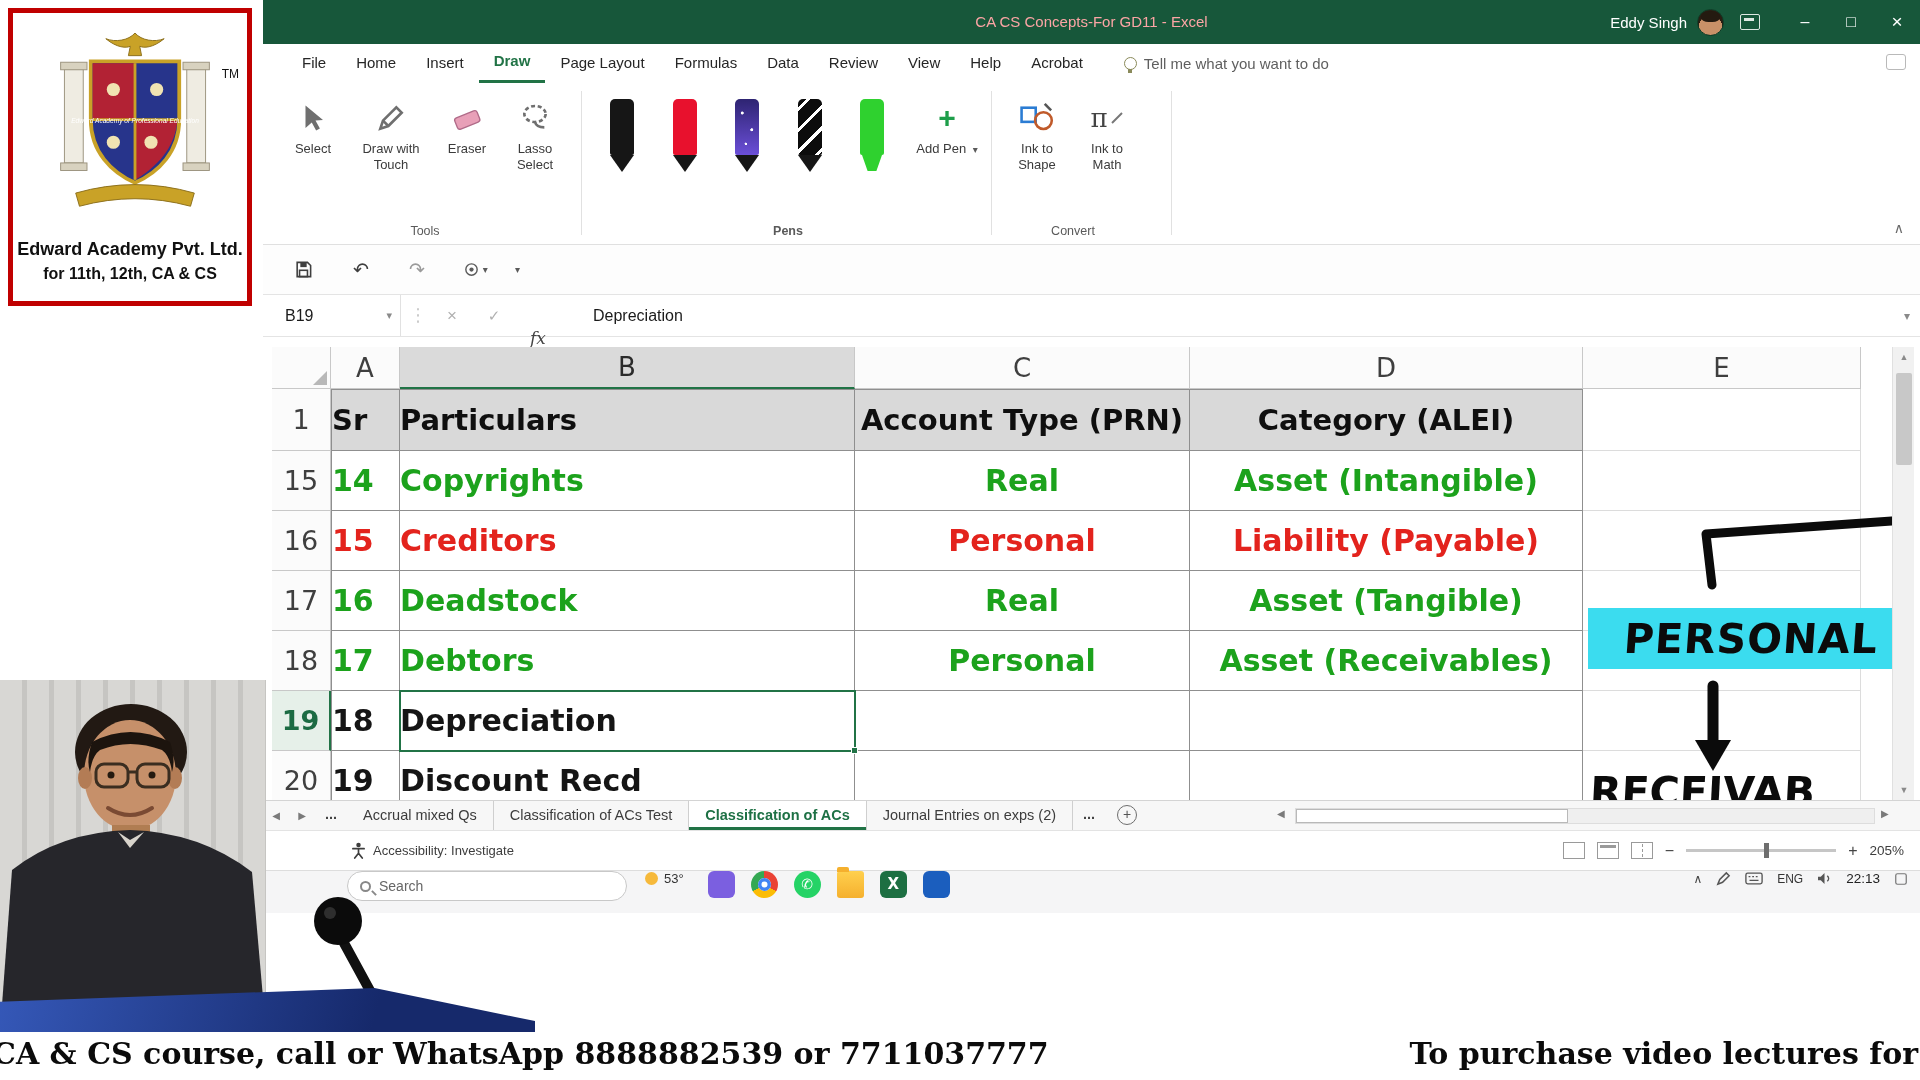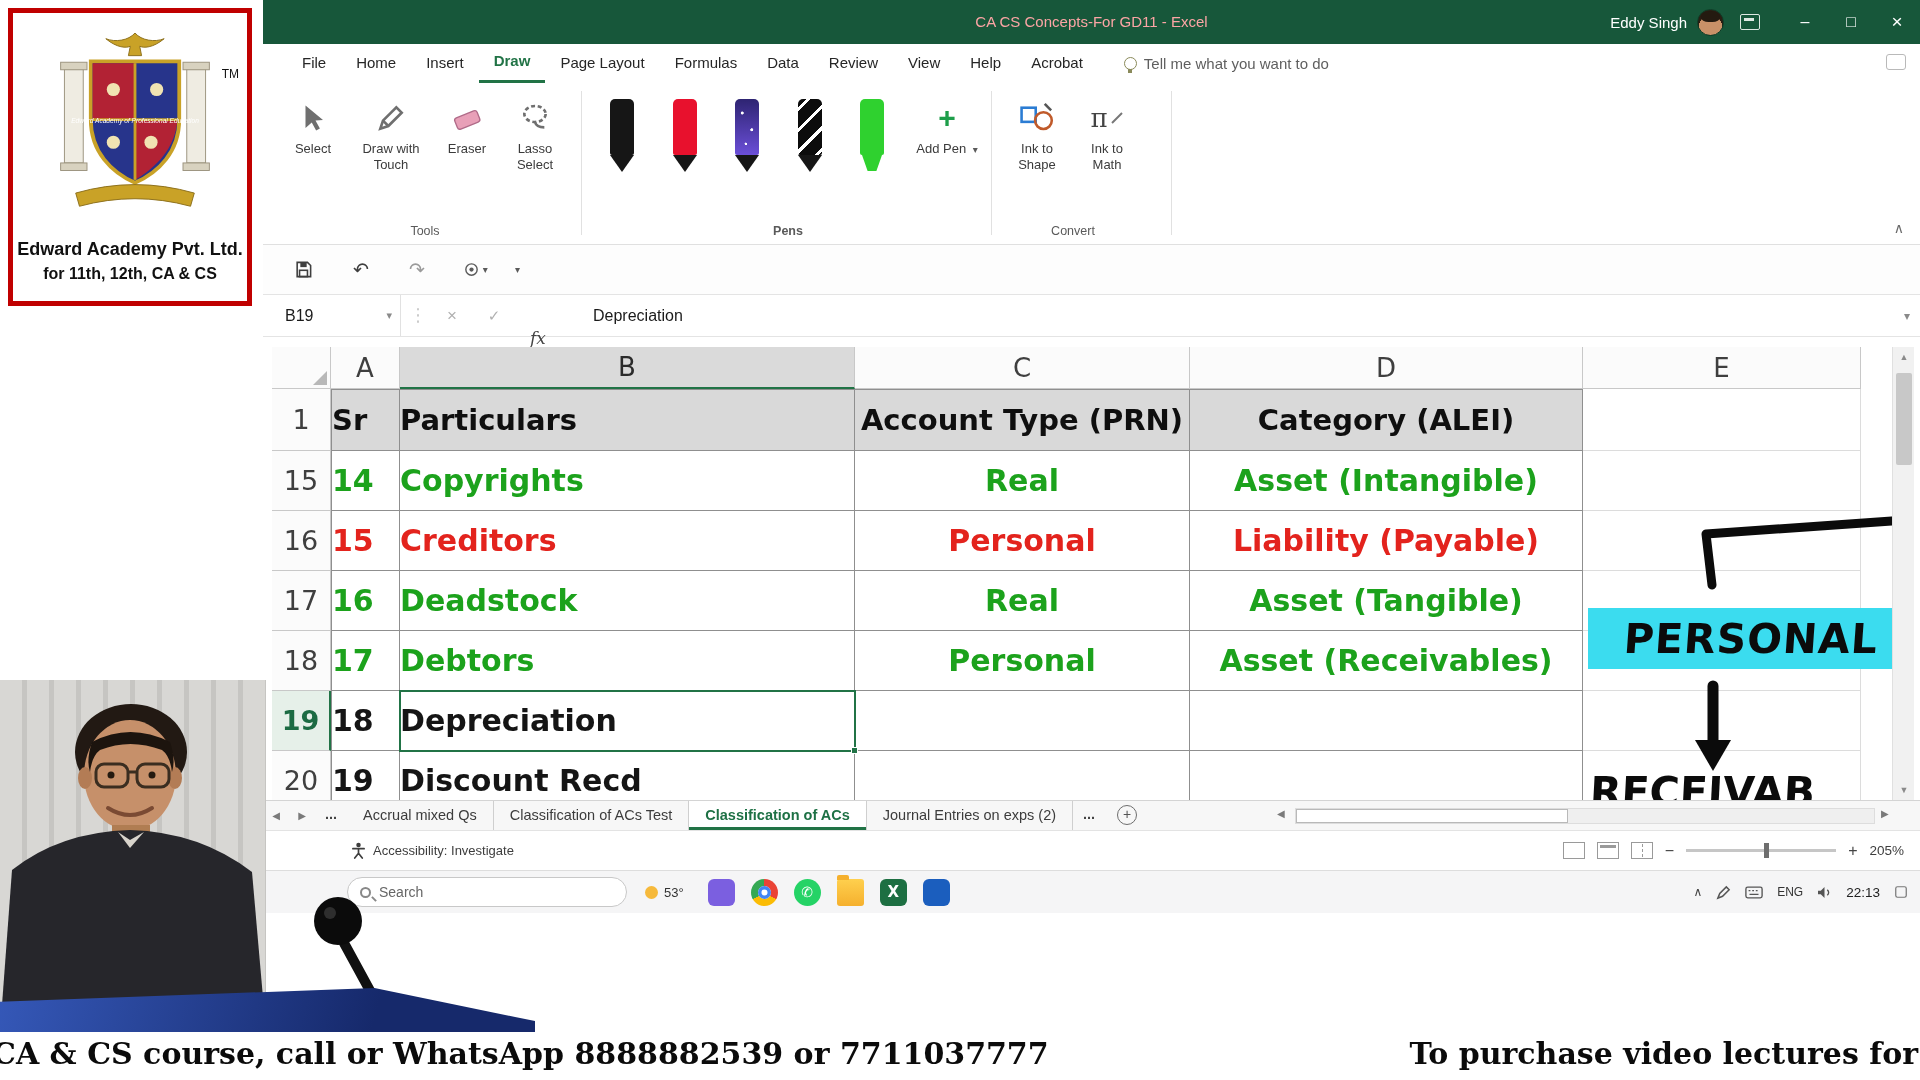--- a/index.html
+++ b/index.html
@@ -104,21 +104,21 @@
   .accwrap{display:flex;align-items:center;gap:7px;margin-left:88px;}
   .statusright{margin-left:auto;display:flex;align-items:center;gap:12px;margin-right:16px;}
   .viewico{width:22px;height:17px;border:1px solid #9a9a9a;background:#fff;position:relative;}
   .viewico.v2::after{content:"";position:absolute;left:2px;right:2px;top:2px;height:3px;background:#9a9a9a;}
   .viewico.v3::after{content:"";position:absolute;left:10px;top:1px;bottom:1px;width:0;border-left:1.5px dashed #9a9a9a;}
   .zoomtrack{width:150px;height:3px;background:#C6C6C6;position:relative;}
   .zoomthumb{position:absolute;left:78px;top:-6px;width:5px;height:15px;background:#6e6e6e;}
   .zlabel{font-size:13.5px;}
 
   
-  .taskbar{position:absolute;left:263px;top:870px;width:1657px;height:43px;background:#F5F5F6;border-top:1px solid #DDD;display:flex;align-items:center;}
+  .taskbar{position:absolute;left:263px;top:870px;width:1657px;height:43px;background:#F5F5F6;border-top:1px solid #DDD;display:flex;align-items:flex-start;}
   .searchpill{margin-left:84px;width:280px;height:30px;border:1px solid #C8C8C8;border-radius:15px;background:#fff;display:flex;align-items:center;padding-left:12px;gap:8px;color:#666;font-size:14px;}
   .mag{width:11px;height:11px;border:2px solid #888;border-radius:50%;position:relative;}
   .mag::after{content:"";position:absolute;left:9px;top:9px;width:6px;height:2px;background:#888;transform:rotate(45deg);}
   .weather{display:flex;align-items:center;gap:6px;margin-left:18px;font-size:13px;color:#333;}
   .sun{width:13px;height:13px;border-radius:50%;background:#F6B93B;}
   .appicons{display:flex;align-items:center;gap:16px;margin-left:24px;}
   .appico{width:27px;height:27px;border-radius:6px;}
   .ico-chrome{border-radius:50%;background:conic-gradient(#EA4335 0 120deg,#FBBC05 0 240deg,#34A853 0 360deg);position:relative;}
   .ico-chrome::after{content:"";position:absolute;left:7px;top:7px;width:13px;height:13px;border-radius:50%;background:#fff;box-shadow:inset 0 0 0 3.5px #4285F4;}
   .ico-wa{border-radius:50%;background:#25D366;color:#fff;text-align:center;line-height:27px;font-size:14px;}

